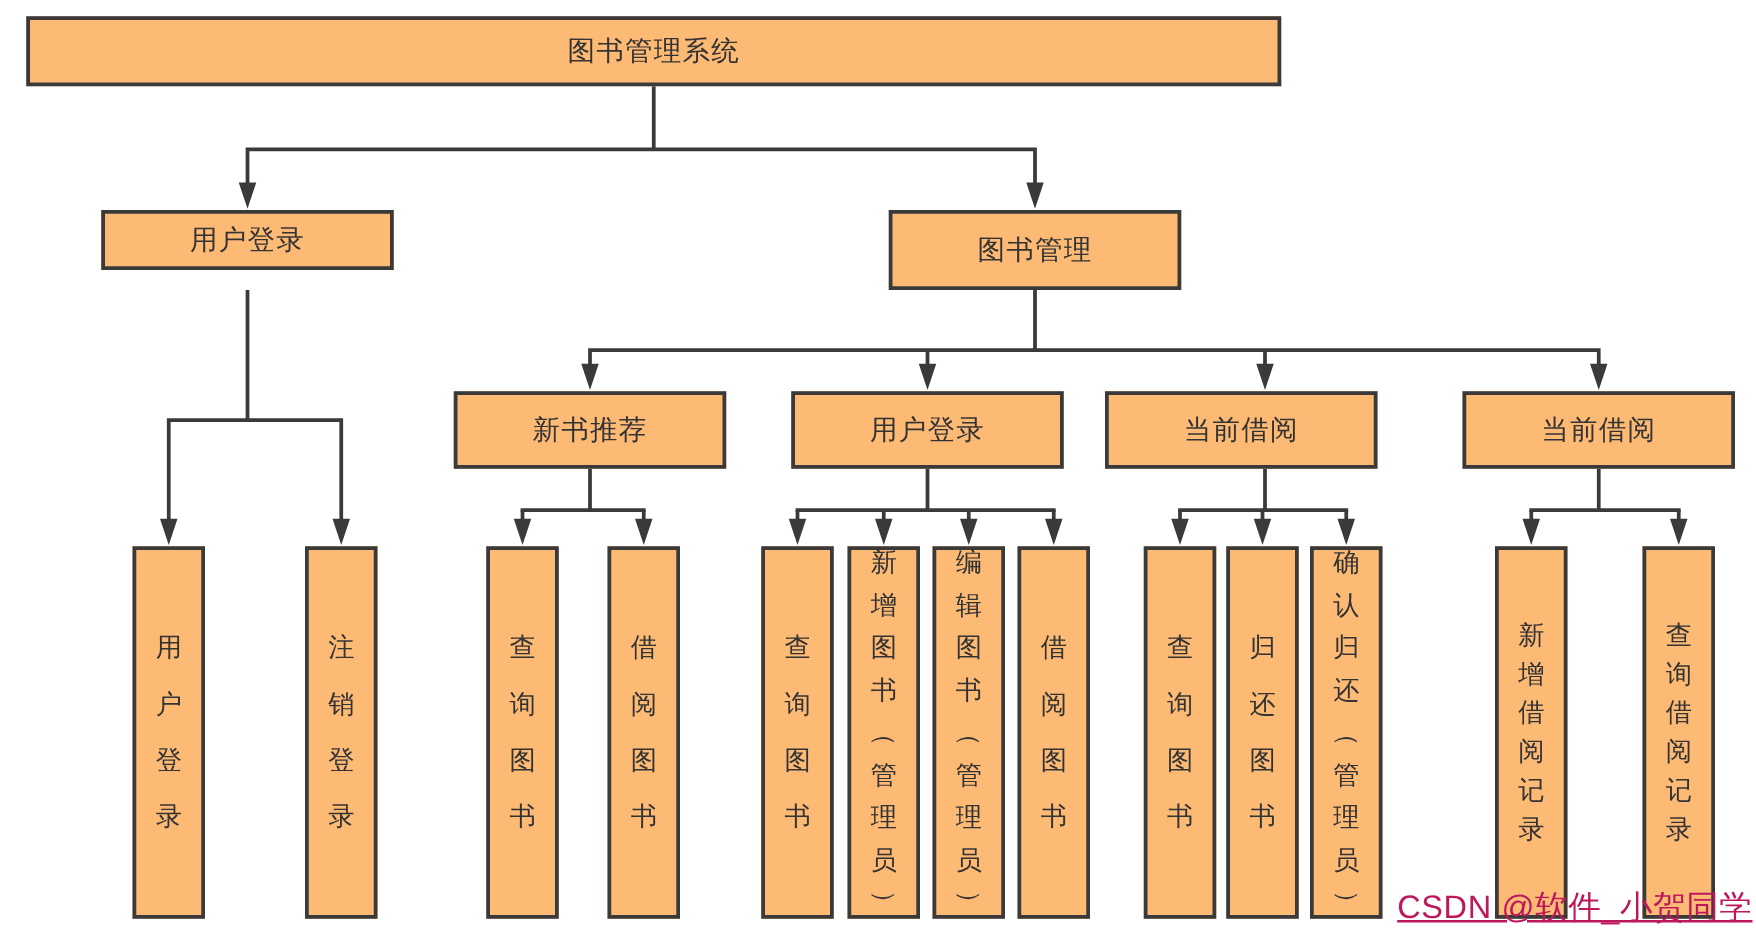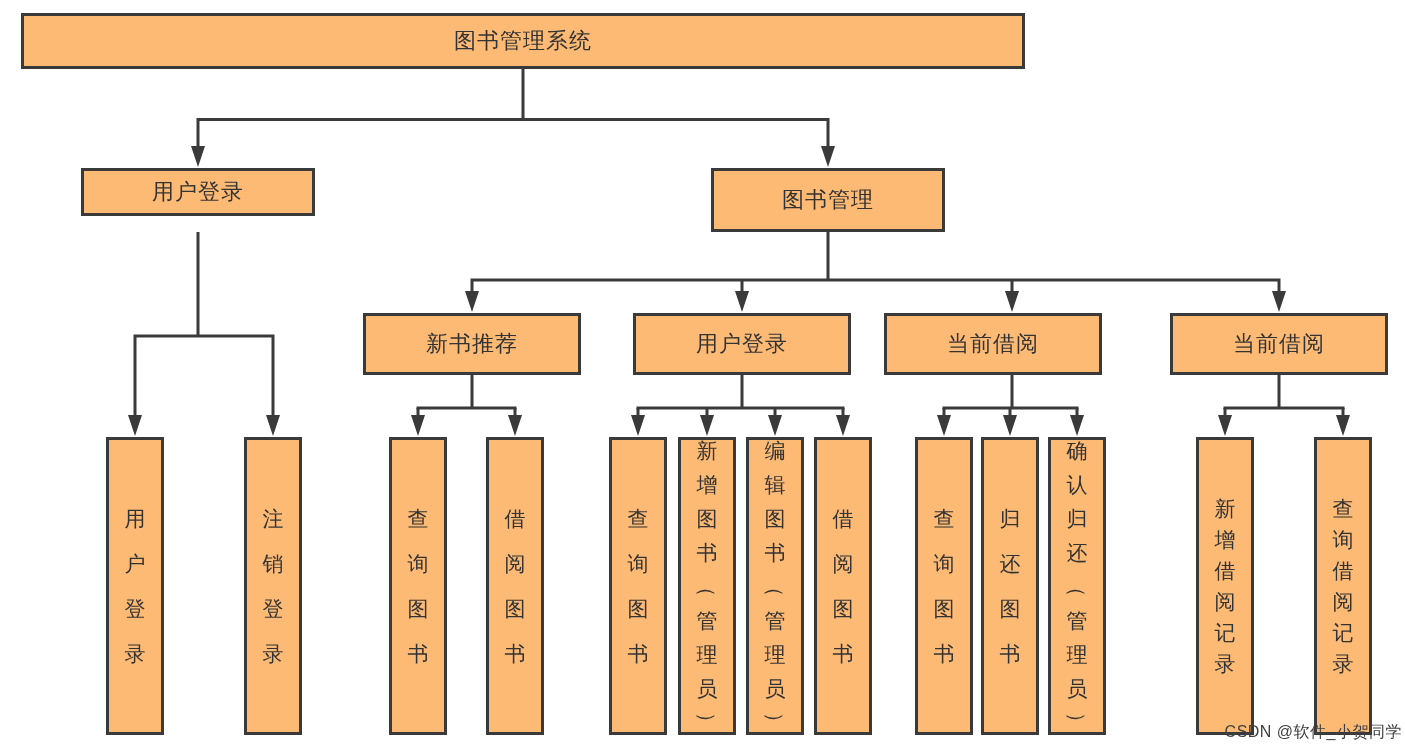--- a/index.html
+++ b/index.html
@@ -29,25 +29,26 @@
   .vbox span{display:block;line-height:1;}
   .vbox span.rot{transform:rotate(90deg);}
   .s4{gap:24px;}
   .s6{gap:10px;}
   .s8{gap:13px;}
   svg.conn{position:absolute;left:0;top:0;z-index:1;}
   .watermark{
     position:absolute;
     right:3px;
     bottom:4px;
-    font-size:16px;
-    color:#404040;
+    font-size:26px;
+    color:#be185d;
     letter-spacing:0.5px;
     z-index:3;
     white-space:nowrap;
+    text-decoration:underline;
   }
 </style>
 </head>
 <body>
 
 <svg class="conn" width="1405" height="747" viewBox="0 0 1405 747" stroke="#3a3a3a" stroke-width="3" fill="none">
 
   <path d="M523 69 V120 M196.5 119.5 H829.5 M198 119 V150 M828 119 V150"></path>
   <polygon fill="#3a3a3a" stroke="none" points="191,146 205,146 198,167"></polygon>
   <polygon fill="#3a3a3a" stroke="none" points="821,146 835,146 828,167"></polygon>

